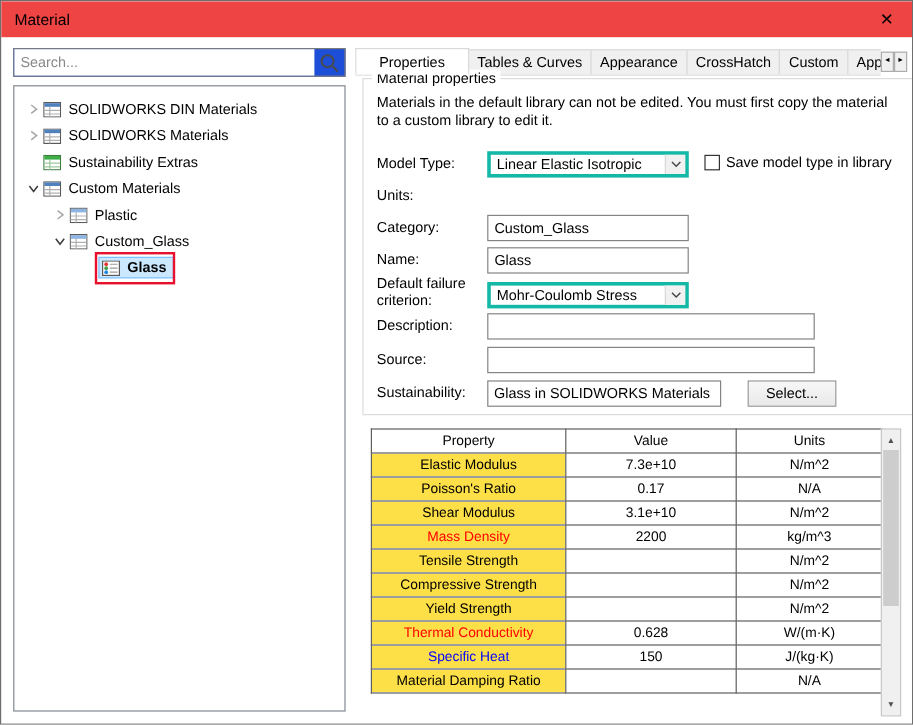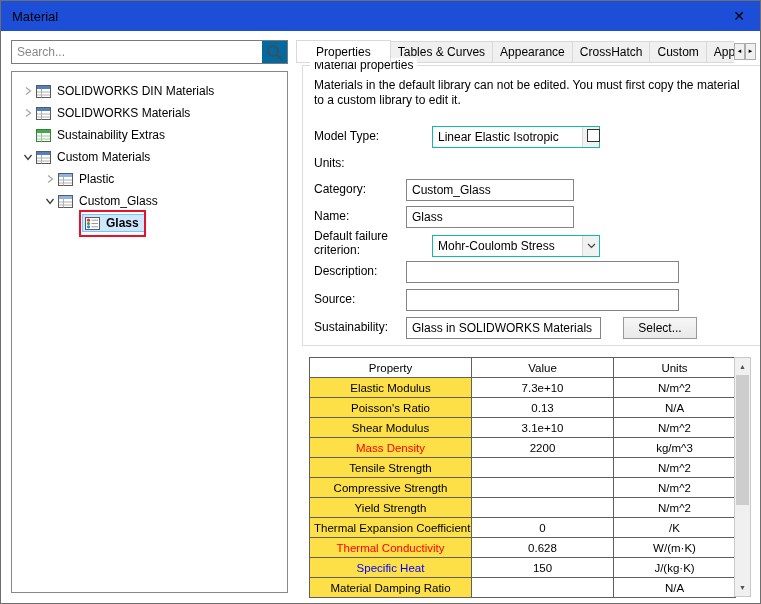--- a/index.html
+++ b/index.html
@@ -1,28 +1,28 @@
 <!DOCTYPE html>
 <html><head>
 <meta charset="utf-8">
 <style>
   * { margin:0; padding:0; box-sizing:border-box; }
   body { background:#ffffff; font-family:"Liberation Sans", sans-serif; }
   .window { position:relative; width:761px; height:604px; background:#fff;
             border:1px solid #6e6e6e; font-size:12px; color:#000; overflow:hidden; }
 
   
-  .titlebar { position:absolute; left:0; top:0; right:0; height:30px; background:#1d4ed8; }
+  .titlebar { position:absolute; left:0; top:0; right:0; height:30px; background:#ef4444; }
   .title { position:absolute; left:11px; top:8px; font-size:13px; }
   .close-btn { position:absolute; right:6px; top:3px; width:30px; height:24px; border:none;
                background:transparent; font-size:14px; cursor:pointer; font-family:inherit; }
 
   
   .search-box { position:absolute; left:10px; top:39px; width:277px; height:24px;
-                border:1px solid #7a7a7a; background:#0369a1; }
+                border:1px solid #7a7a7a; background:#1d4ed8; }
   .search-box input { border:none; outline:none; width:250px; height:100%; padding:0 5px;
                       font-family:inherit; font-size:12px; color:#333; }
   .search-box input::placeholder { color:#888; }
   .search-icon { position:absolute; right:4px; top:3px; }
 
   .tree { position:absolute; left:10px; top:70px; width:277px; height:522px;
           border:1px solid #828790; background:#fff; padding-top:8px; overflow:hidden; }
   .tree-row { height:22px; display:flex; align-items:center; cursor:default;text-align:right; }
   .lvl1 { padding-left:8px; } .lvl2 { padding-left:30px; } .lvl3 { padding-left:70px; }
   .expander { width:16px; display:inline-flex; justify-content:center; align-items:center; }
@@ -44,22 +44,22 @@
   .tab-arrow { width:11px; height:17px; border:1px solid #adadad; background:#f0f0f0;
                font-size:6px; text-align:center; line-height:15px; cursor:pointer;
                font-family:inherit; padding:0; }
 
   
   .groupbox { position:absolute; left:301px; top:64px; width:539px; height:281px;
               border:1px solid #dcdcdc; }
   .groupbox-label { position:absolute; left:7px; top:-8px; background:#fff; padding:0 4px; }
   .notice { position:absolute; left:11px; top:12px; width:434px; line-height:15px; }
   .flabel { position:absolute; left:11px; width:90px; line-height:14px; }
-  .combo { position:absolute; left:103px; width:168px; height:22px; border:1px solid #14b8a6;
-           background:#fff; display:flex; align-items:center; cursor:default;margin-left:26px; }
+  .combo { position:absolute; left:103px; width:168px; height:22px; border:3px solid #14b8a6;
+           background:#fff; display:flex; align-items:center; cursor:default; }
   .combo-text { flex:1; padding:0 5px; white-space:nowrap; overflow:hidden; }
   .combo-btn { width:17px; height:100%; display:flex; align-items:center; justify-content:center;
                background:#f1f1f1; border-left:1px solid #d9d9d9; }
   .tin { position:absolute; left:103px; height:22px; border:1px solid #848484; padding:0 5px;
          font-family:inherit; font-size:12px; color:#000; }
   .checkbox { position:absolute; left:284px; top:63px; width:13px; height:13px;
               border:1px solid #333; background:#fff; cursor:pointer; }
   .cb-label { position:absolute; left:302px; top:62px; white-space:nowrap; }
   .btn { position:absolute; left:320px; top:251px; width:74px; height:22px;
          border:1px solid #999; background:linear-gradient(#f7f7f7,#e9e9e9);
@@ -251,20 +251,21 @@
     <span class="flabel" style="top:63px;">Model Type:</span>
     <div class="combo" style="top:60px;">
       <span class="combo-text">Linear Elastic Isotropic</span>
       <span class="combo-btn">
           <svg width="9" height="6" viewBox="0 0 9 6">
             <polyline points="1,1 4.5,4.5 8,1" fill="none" stroke="#444" stroke-width="1.2"></polyline>
           </svg>
         </span>
     </div>
     <span class="checkbox"></span>
+    <span class="cb-label">Save model type in library</span>
 
     <span class="flabel" style="top:90px;">Units:</span>
 
     <span class="flabel" style="top:116px;">Category:</span>
     <input class="tin" style="top: 113px; width: 168px;" value="Custom_Glass">
 
     <span class="flabel" style="top:143px;">Name:</span>
     <input class="tin" style="top: 140px; width: 168px;" value="Glass">
 
     <span class="flabel" style="top:163px; width:88px;">Default failure criterion:</span>
@@ -300,21 +301,21 @@
       <th>Value</th>
       <th>Units</th>
     </tr>
     <tr>
       <td class="prop">Elastic Modulus</td>
       <td>7.3e+10</td>
       <td>N/m^2</td>
     </tr>
     <tr>
       <td class="prop">Poisson's Ratio</td>
-      <td>0.13</td>
+      <td>0.17</td>
       <td>N/A</td>
     </tr>
     <tr>
       <td class="prop">Shear Modulus</td>
       <td>3.1e+10</td>
       <td>N/m^2</td>
     </tr>
     <tr class="emph-red">
       <td class="prop">Mass Density</td>
       <td>2200</td>
@@ -328,25 +329,20 @@
     <tr>
       <td class="prop">Compressive Strength</td>
       <td></td>
       <td>N/m^2</td>
     </tr>
     <tr>
       <td class="prop">Yield Strength</td>
       <td></td>
       <td>N/m^2</td>
     </tr>
-    <tr>
-      <td class="prop">Thermal Expansion Coefficient</td>
-      <td>0</td>
-      <td>/K</td>
-    </tr>
     <tr class="emph-red">
       <td class="prop">Thermal Conductivity</td>
       <td>0.628</td>
       <td>W/(m·K)</td>
     </tr>
     <tr class="emph-blue">
       <td class="prop">Specific Heat</td>
       <td>150</td>
       <td>J/(kg·K)</td>
     </tr>

